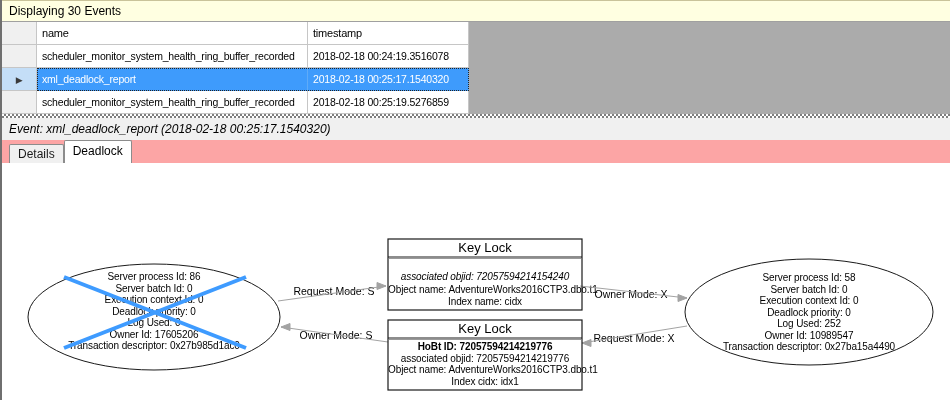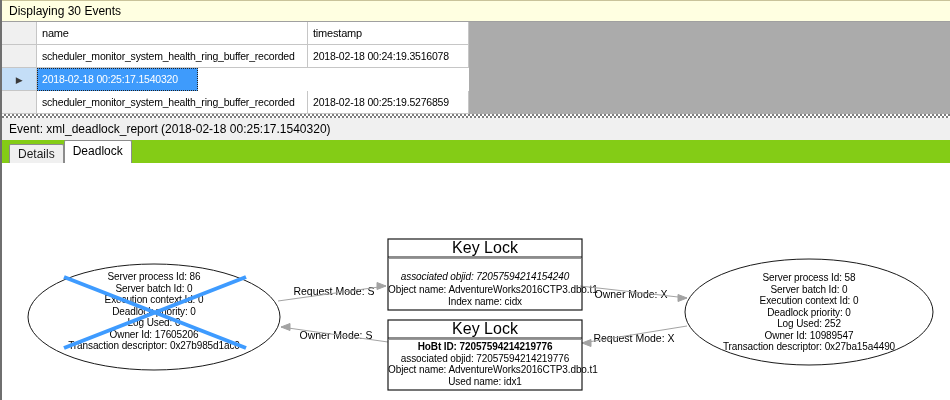--- a/index.html
+++ b/index.html
@@ -41,42 +41,42 @@
   
   .splitter {
     position:absolute; left:2px; top:114px; right:0; height:4px;
     background:repeating-conic-gradient(#7E7E7E 0% 25%, #ffffff 0% 50%);
     background-size:4px 4px;
   }
 
   
   .event-label {
     position:absolute; left:2px; top:118px; right:0; height:22px;
-    background:#F0F0F0; line-height:23px; padding-left:7px;
+    background:#F0F0F0; line-height:23px; padding-left:7px;font-style:italic;
   }
   .tabstrip {
     position:absolute; left:2px; top:140px; right:0; height:23px;
-    background:#84cc16; display:flex; align-items:flex-end; padding-left:7px;
+    background:#fca5a5; display:flex; align-items:flex-end; padding-left:7px;
   }
   .tab {
     border:1px solid #8C8C8C; border-bottom:none; border-radius:2px 2px 0 0;
     padding:0 8px; white-space:nowrap; cursor:default;
   }
   .tab.inactive { height:19px; line-height:18px; background:#F0F0F0; color:#1a1a1a; }
   .tab.active  { height:23px; line-height:21px; background:#fff; z-index:3; position:relative; }
 
   
   .content { position:absolute; left:2px; top:163px; right:0; bottom:0; background:#fff; }
   .gfx { position:absolute; left:0; top:0; z-index:2; pointer-events:none; }
   .node { position:absolute; z-index:1; }
   .node-text {
     position:absolute; left:0; right:0; text-align:center;
     font-size:10px; line-height:11.5px; letter-spacing:-0.1px; white-space:nowrap;
   }
-  .rect-title { position:absolute; left:0; right:0; top:0; height:18px; line-height:18px; text-align:center; font-size:16px; }
+  .rect-title { position:absolute; left:0; right:0; top:0; height:18px; line-height:18px; text-align:center; font-size:13px; }
   .edge-label {
     position:absolute; z-index:1; width:140px; height:14px; line-height:14px;
     text-align:center; font-size:10.5px; white-space:nowrap;
   }
 </style>
 </head>
 <body>
 
 <div class="app">
   <div class="left-border"></div>
@@ -97,20 +97,21 @@
         <div class="rowdata">
           <div class="gcell cname">scheduler_monitor_system_health_ring_buffer_recorded</div>
           <div class="gcell cts">2018-02-18 00:24:19.3516078</div>
         </div>
       </div>
       <div class="grow selected">
         <div class="gcell gutter">
           <span class="row-arrow">▶</span>
         </div>
         <div class="rowdata">
+          <div class="gcell cname">xml_deadlock_report</div>
           <div class="gcell cts">2018-02-18 00:25:17.1540320</div>
         </div>
       </div>
       <div class="grow">
         <div class="gcell gutter"></div>
         <div class="rowdata">
           <div class="gcell cname">scheduler_monitor_system_health_ring_buffer_recorded</div>
           <div class="gcell cts">2018-02-18 00:25:19.5276859</div>
         </div>
       </div>
@@ -153,21 +154,21 @@
       <div class="node-text" style="top:32px;font-style:italic;">associated objid: 72057594214154240</div>
       <div class="node-text" style="top:45px;">Object name: AdventureWorks2016CTP3.dbo.t1</div>
       <div class="node-text" style="top:56.5px;">Index name: cidx</div>
     </div>
 
     <div class="node" style="left:386px; top:157px; width:194px; height:70px;">
       <div class="rect-title">Key Lock</div>
       <div class="node-text" style="top:21px;font-weight:bold;">HoBt ID: 72057594214219776</div>
       <div class="node-text" style="top:32.5px;">associated objid: 72057594214219776</div>
       <div class="node-text" style="top:44px;">Object name: AdventureWorks2016CTP3.dbo.t1</div>
-      <div class="node-text" style="top:55.5px;">Used name: idx1</div>
+      <div class="node-text" style="top:55.5px;">Index cidx: idx1</div>
     </div>
 
     <div class="edge-label" style="left:262px; top:121px;">Request Mode: S</div>
     <div class="edge-label" style="left:264px; top:165px;">Owner Mode: S</div>
     <div class="edge-label" style="left:559px; top:124px;">Owner Mode: X</div>
     <div class="edge-label" style="left:562px; top:168px;">Request Mode: X</div>
 
     <svg class="gfx" width="948" height="237" viewBox="0 0 948 237">
 
       <g stroke="#A3A3A3" stroke-width="1" fill="#A3A3A3">

